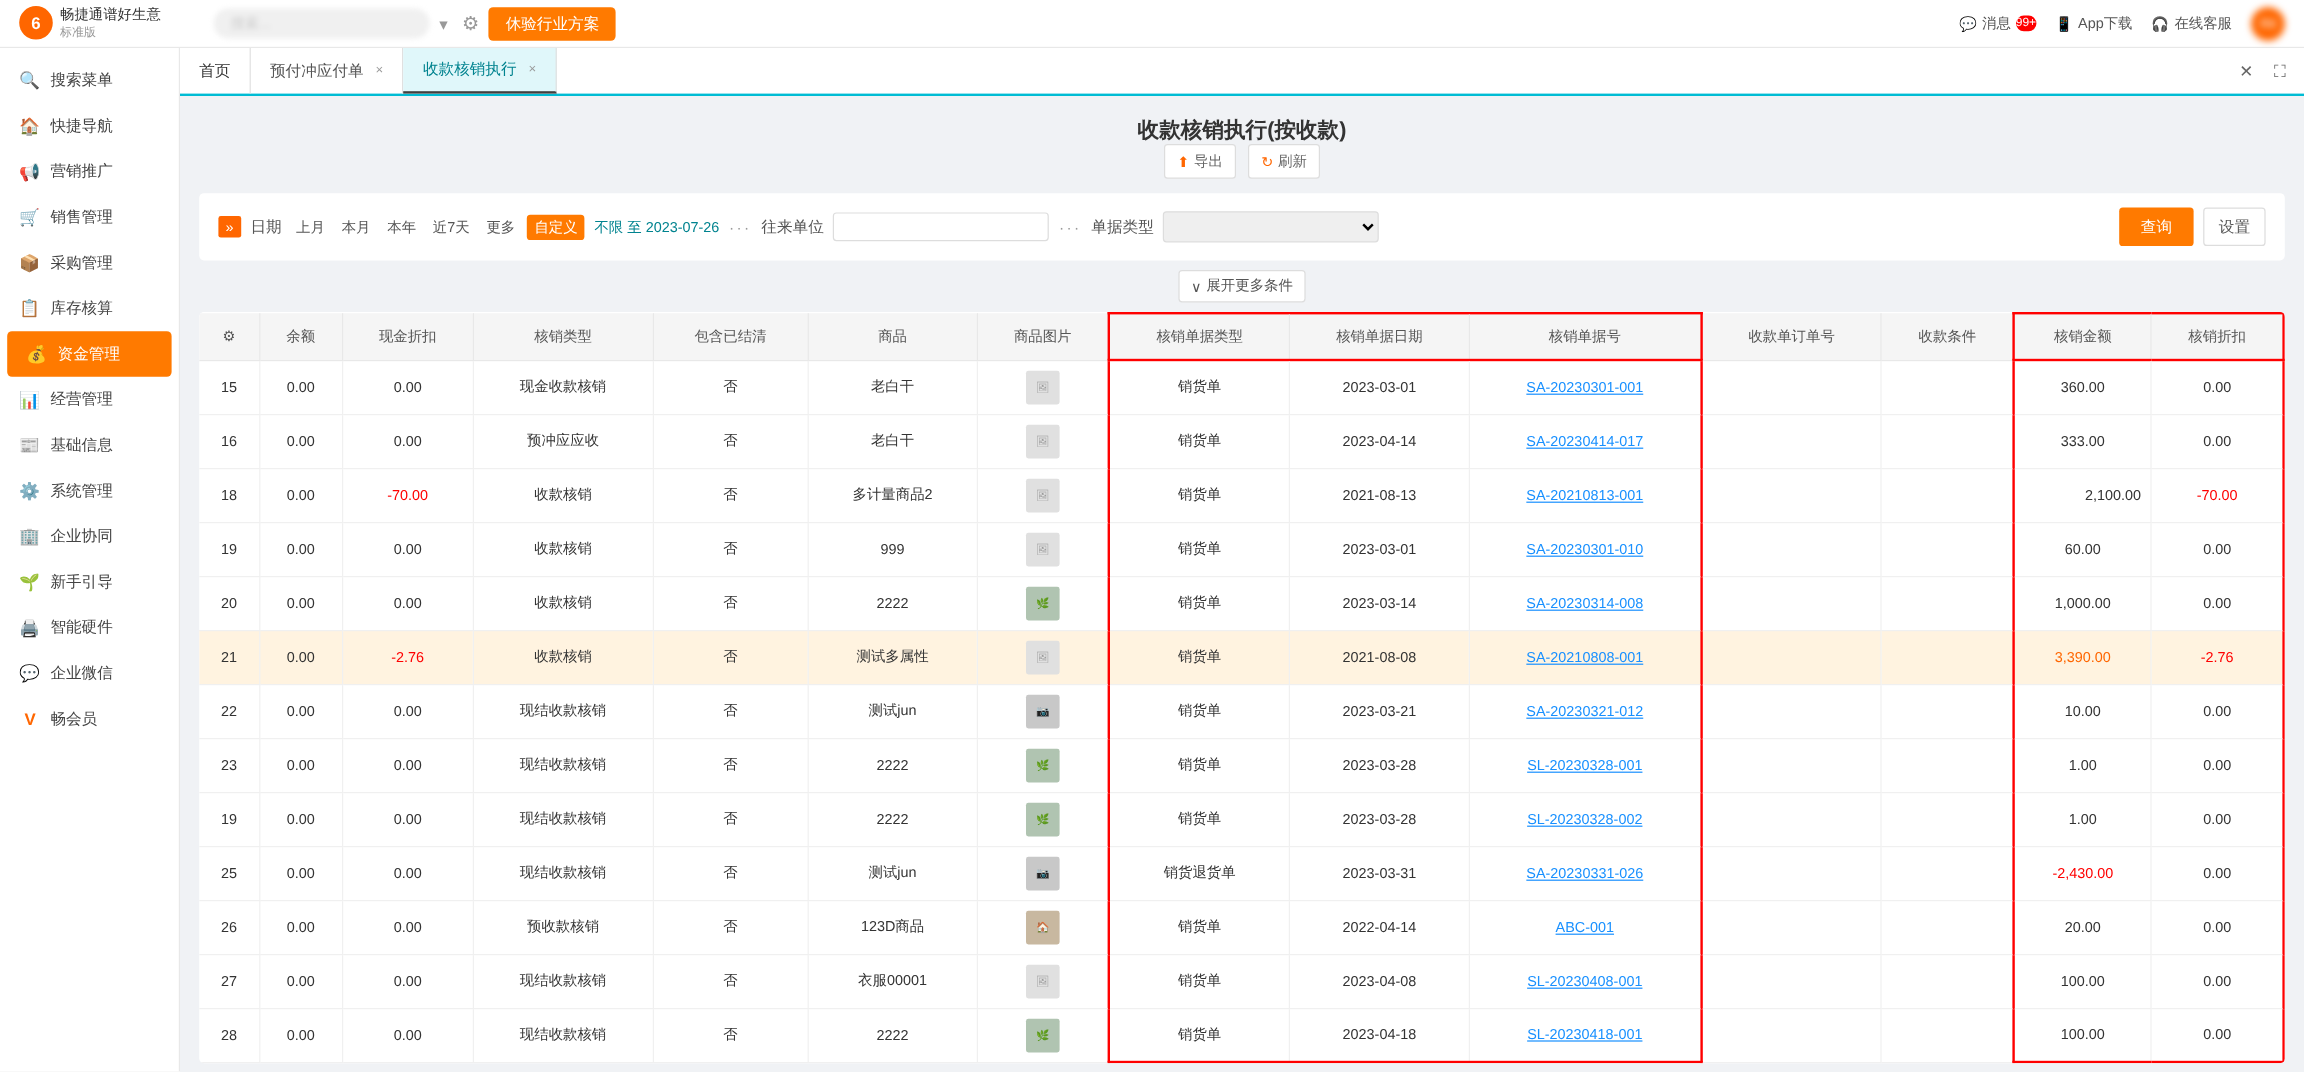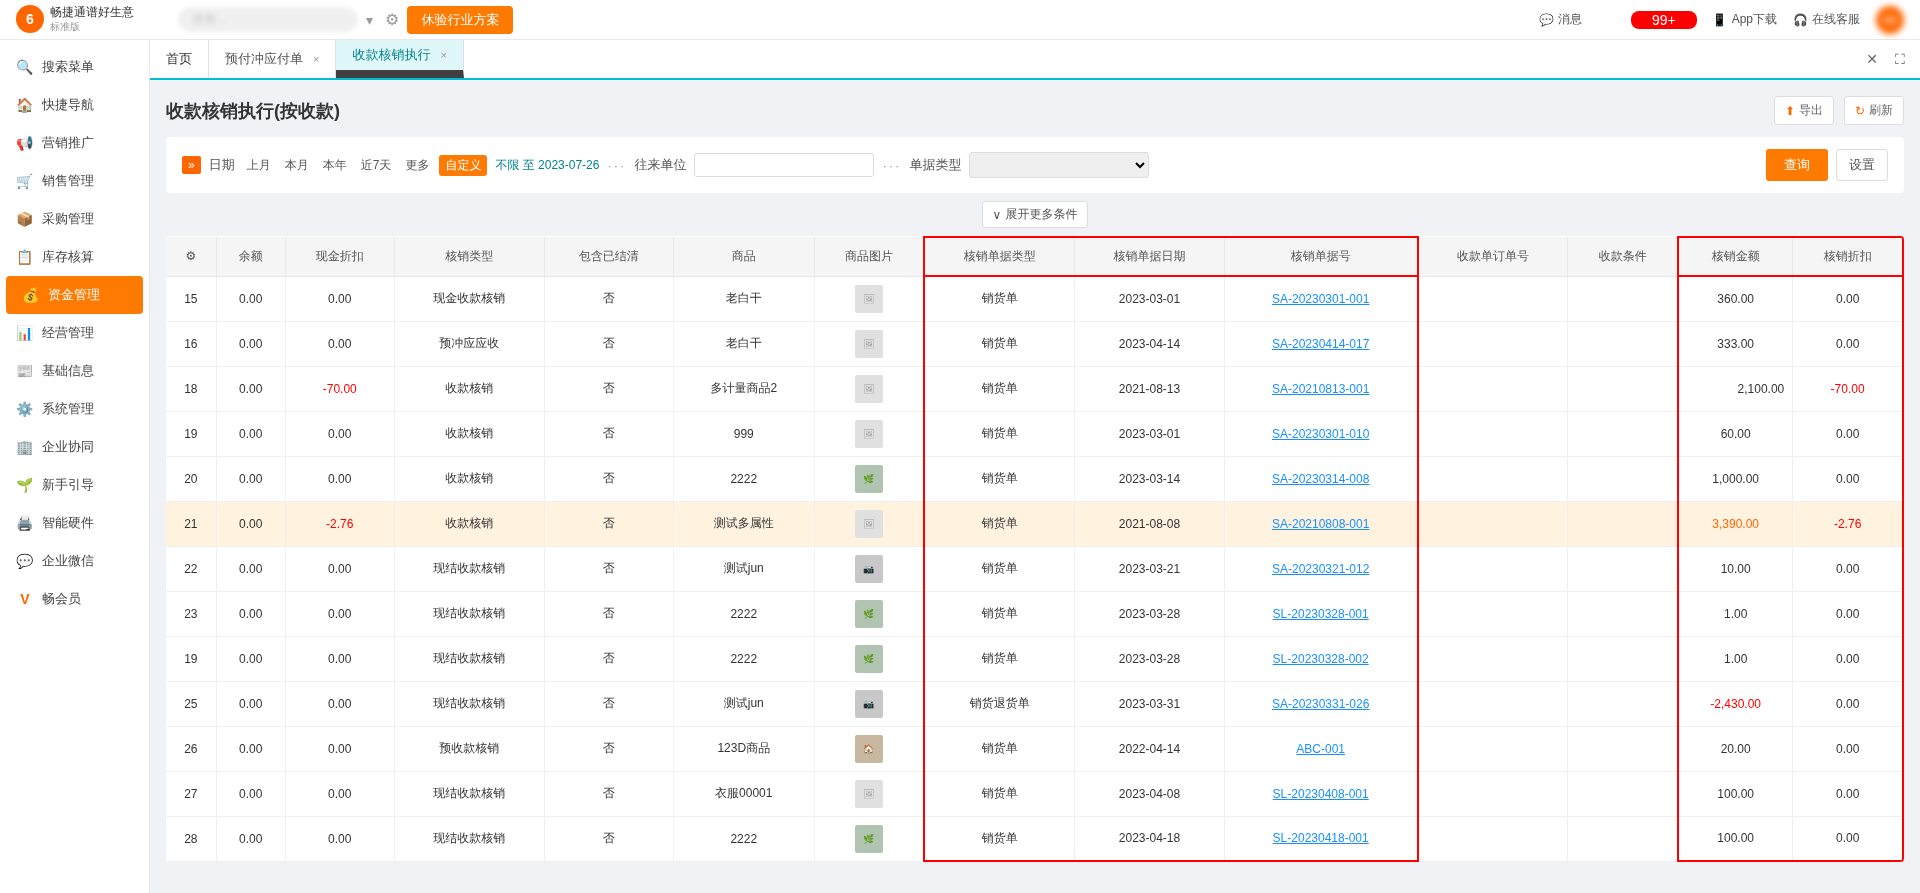--- a/index.html
+++ b/index.html
@@ -7,47 +7,47 @@
 
     
     .top-bar { height: 40px; background: #fff; display: flex; align-items: center; padding: 0 16px; border-bottom: 1px solid #e8e8e8; gap: 12px; }
     .logo-area { display: flex; align-items: center; gap: 6px; width: 150px; }
     .logo-icon { width: 28px; height: 28px; background: #f60; border-radius: 50%; display: flex; align-items: center; justify-content: center; color: #fff; font-size: 14px; font-weight: bold; }
     .logo-text { font-size: 12px; color: #333; line-height: 1.2; }
     .logo-badge { font-size: 10px; color: #999; }
     .top-search { flex: 1; display: flex; align-items: center; gap: 8px; }
     .industry-btn { background: #ff7a00; color: #fff; border: none; border-radius: 4px; padding: 5px 14px; font-size: 13px; cursor: pointer; }
     .top-right { display: flex; align-items: center; gap: 16px; margin-left: auto; font-size: 12px; color: #555; }
-    .badge-red { background: #f00; color: #fff; border-radius: 8px; padding: 1px 21px; font-size: 14px; margin-left: 45px; }
+    .badge-red { background: #f00; color: #fff; border-radius: 8px; padding: 1px 0; font-size: 10px; }
     .top-right-item { display: flex; align-items: center; gap: 4px; cursor: pointer; }
 
     
     .main-layout { display: flex; height: calc(893px - 40px); }
 
     
     .sidebar { width: 150px; background: #fff; border-right: 1px solid #e8e8e8; display: flex; flex-direction: column; padding-top: 8px; flex-shrink: 0; }
     .sidebar-item { display: flex; align-items: center; gap: 8px; padding: 10px 16px; cursor: pointer; font-size: 13px; color: #444; }
     .sidebar-item.active { background: #ff7a00; color: #fff; border-radius: 4px; margin: 0 6px; }
     .sidebar-icon { width: 18px; height: 18px; display: flex; align-items: center; justify-content: center; font-size: 14px; }
 
     
     .content-area { flex: 1; display: flex; flex-direction: column; overflow: hidden; }
 
     
     .tab-bar { height: 40px; background: #fff; display: flex; align-items: stretch; border-bottom: 2px solid #00bcd4; padding: 0; gap: 0; flex-shrink: 0; }
     .tab-item { padding: 0 16px; display: flex; align-items: center; gap: 6px; cursor: pointer; font-size: 13px; color: #555; border-right: 1px solid #e0e0e0; }
     .tab-item:first-child { color: #333; font-weight: 500; border-right: 1px solid #e0e0e0; }
-    .tab-item.active { background: #e0f7fa; color: #00838f; font-weight: 500; border-bottom: 8px solid #404040; }
+    .tab-item.active { background: #e0f7fa; color: #00838f; font-weight: 500; border-bottom: 2px solid #404040; }
     .tab-close { font-size: 11px; color: #999; cursor: pointer; margin-left: 4px; }
     .tab-controls { margin-left: auto; display: flex; align-items: center; gap: 4px; padding-right: 8px; }
     .tab-control-btn { width: 24px; height: 24px; display: flex; align-items: center; justify-content: center; cursor: pointer; color: #666; font-size: 14px; }
 
     
     .page-content { flex: 1; overflow-y: auto; padding: 16px; background: #f0f2f5; }
-    .page-header { display: flex; align-items: center; justify-content: space-between; margin-bottom: 12px; }
+    .page-header { display: flex; align-items: center; justify-content: space-between; margin-bottom: 12px; flex-direction: column; }
     .page-title { font-size: 18px; font-weight: 600; color: #333; }
     .page-actions { display: flex; gap: 10px; }
     .action-btn { display: flex; align-items: center; gap: 4px; padding: 5px 10px; font-size: 12px; color: #666; background: #fff; border: 1px solid #ddd; border-radius: 3px; cursor: pointer; }
     .action-btn .icon { color: #f60; }
 
     
     .filter-bar { background: #fff; border-radius: 4px; padding: 12px 16px; margin-bottom: 8px; display: flex; align-items: center; gap: 16px; flex-wrap: wrap; }
     .filter-label { color: #555; font-size: 13px; white-space: nowrap; }
     .date-options { display: flex; align-items: center; gap: 6px; }
     .date-opt { font-size: 12px; color: #555; cursor: pointer; padding: 2px 4px; }

